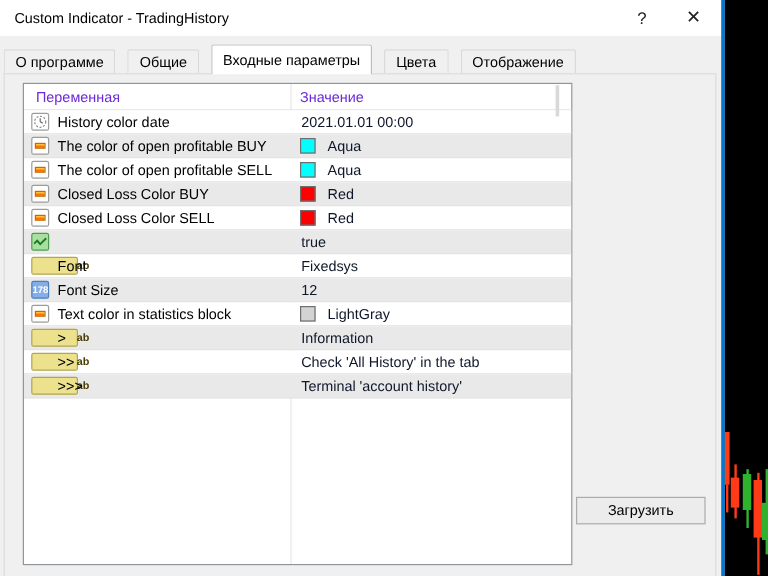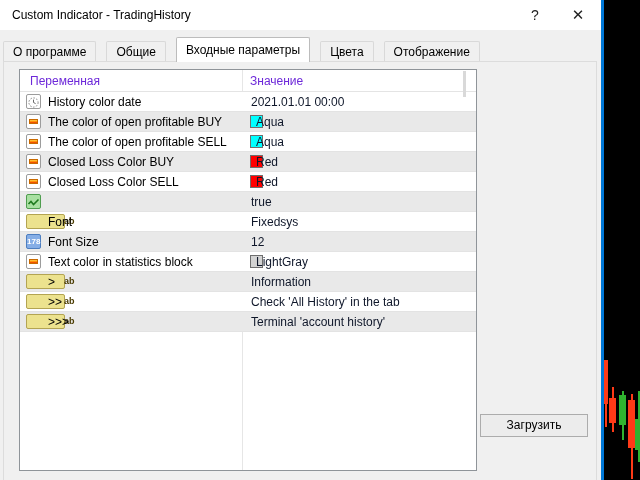--- a/index.html
+++ b/index.html
@@ -37,21 +37,21 @@
   #col-divider { position:absolute; left:222px; top:0; width:1px; height:400px; background:#e6e6e6; }
   #rows { position:relative; }
   .prow { position:relative; height:20px; border-bottom:1px solid #e3e3e3; background:#ffffff; }
   .prow.alt { background:#e9e9e9; }
   .p-icon { position:absolute; left:6px; top:2px; width:15px; height:15px; border-radius:2px;
             font-weight:bold; text-align:center; }
   .p-name { position:absolute; left:28px; top:0; line-height:20px; font-size:12px; color:#000; white-space:nowrap; }
   .p-valcell { position:absolute; left:223px; top:0; right:0; height:20px; }
   .swatch { position:absolute; left:7px; top:3px; width:13px; height:13px; border:1px solid #6e6e6e; }
   .p-value { position:absolute; top:0; line-height:20px; font-size:12px; color:#0f172a; white-space:nowrap; }
-  .p-value.with-swatch { left:13px; } .p-value.plain { left:8px; }
+  .p-value.with-swatch { left:30px; } .p-value.plain { left:8px; }
 
   
   .icon-datetime { background:#fff; border:1px solid #9c9c9c; }
   .icon-color    { background:#fff; border:1px solid #9c9c9c; }
   .icon-color .bar { position:absolute; left:2px; top:4px; width:9px; height:5px; border:1px solid #c96a00;
                      background:linear-gradient(180deg,#ffd24d 0%,#ff8c00 55%,#e83000 100%); }
   .icon-bool { background:#a9e0a2; border:1px solid #4e9d4e; }
   .icon-text { background:#ece28e; border:1px solid #b3a452; color:#4a3b00; font-size:9px; line-height:13px;padding-left:37px; }
   .icon-number { background:#86aee6; border:1px solid #4d7ec0; color:#fff; font-size:8px; line-height:13px; }
 

